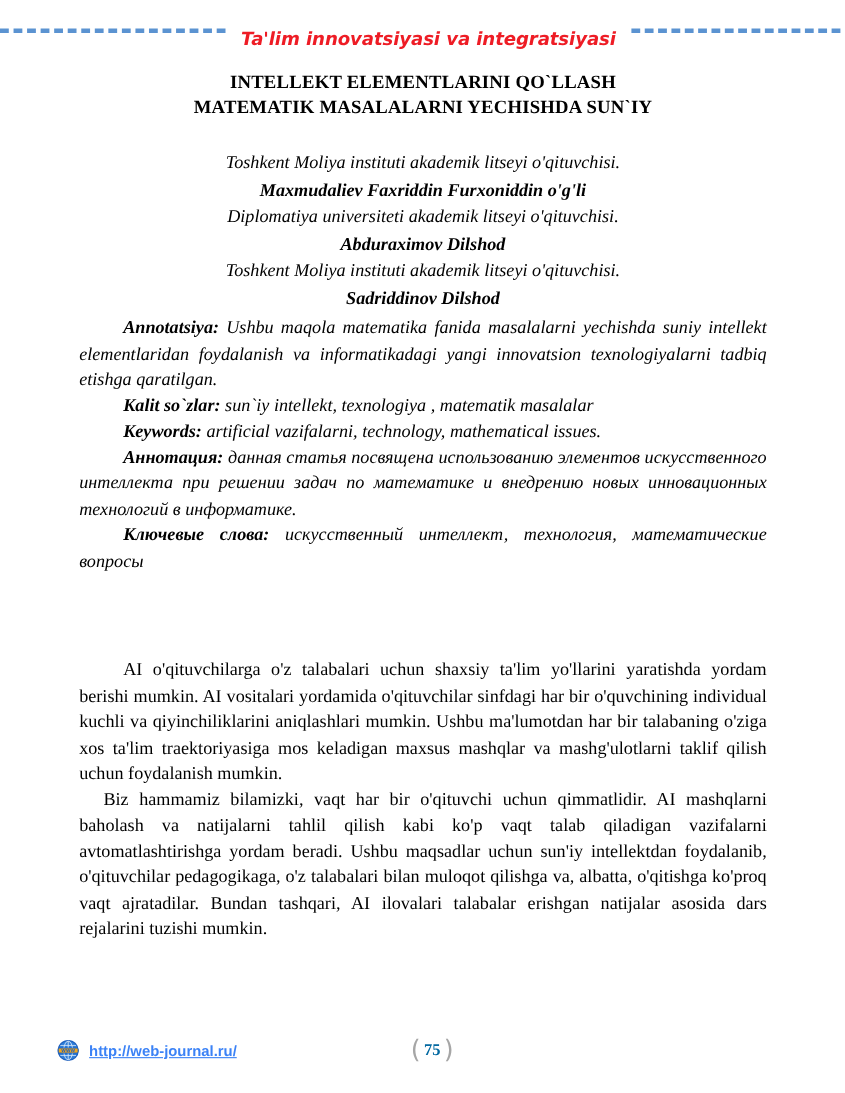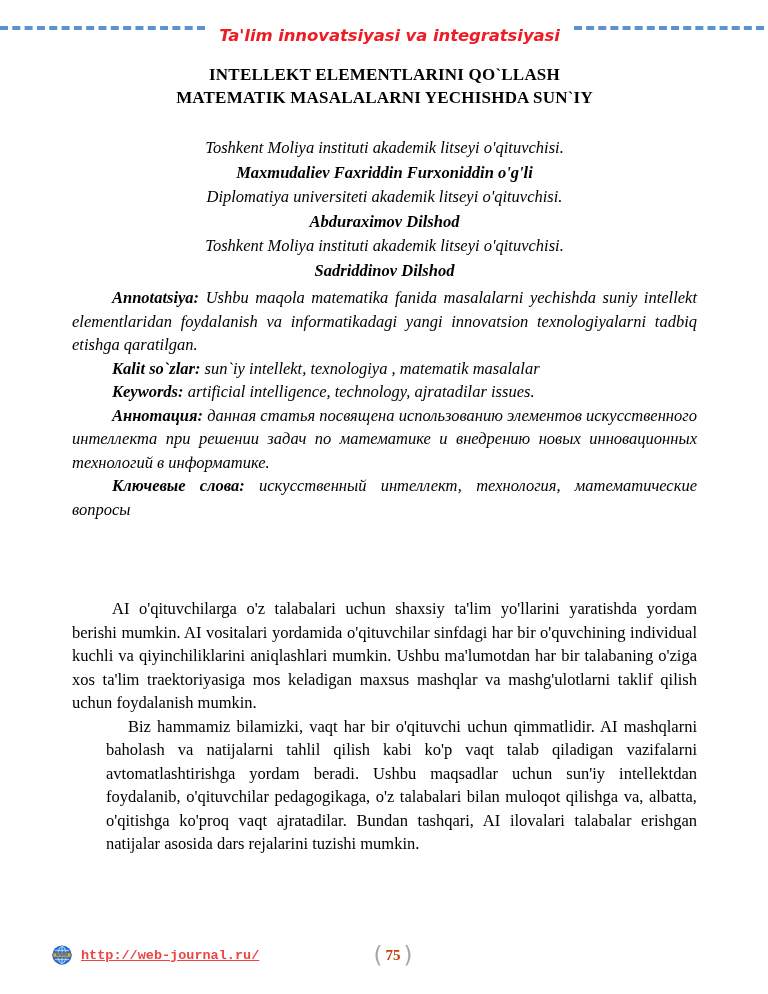--- a/index.html
+++ b/index.html
@@ -96,64 +96,64 @@
     left: 72px;
     width: 625px;
     font-size: 16.5px;
     line-height: 23.5px;
   }
   .body-text p {
     margin: 0;
     text-align: justify;
     text-indent: 40px;
   }
-  .body-text p.small-indent { text-indent: 22px; margin-left: 34px; }
+  .body-text p.small-indent { text-indent: 22px; }
 
   
   .page-footer {
     position: absolute;
     left: 0;
     top: 940px;
     width: 768px;
     height: 40px;
   }
   .footer-link {
     position: absolute;
     left: 51px;
     top: 4px;
     display: flex;
     align-items: center;
     gap: 8px;
   }
   .globe-icon { width: 22px; height: 22px; display: block; }
   .link-text {
-    font-family: Liberation Mono, monospace;
+    font-family: Liberation Sans, sans-serif;
     font-weight: bold;
     font-size: 13.5px;
-    color: #ef4444;
+    color: #3b82f6;
     text-decoration: underline;
     white-space: nowrap;
   }
   .page-number {
     position: absolute;
     left: 358px;
     top: 0px;
     width: 70px;
     text-align: center;
     font-family: "DejaVu Sans", "Liberation Sans", sans-serif;
     font-size: 23px;
     color: #a6a6a6;
     line-height: 30px;
     white-space: nowrap;
   }
   .page-number .num {
     font-family: "Liberation Serif", "DejaVu Serif", serif;
     font-weight: bold;
     font-size: 15px;
-    color: #c2410c;
+    color: #0369a1;
     position: relative;
     top: -3px;
     padding: 0 3px;
   }
   .issue-text {
     position: absolute;
     right: 68px;
     top: 7px;
     font-weight: bold;
     font-style: italic;
@@ -181,21 +181,21 @@
   <div class="aname">Maxmudaliev Faxriddin Furxoniddin o'g'li</div>
   <div class="affil">Diplomatiya universiteti  akademik litseyi o'qituvchisi.</div>
   <div class="aname">Abduraximov Dilshod</div>
   <div class="affil">Toshkent Moliya instituti akademik litseyi o'qituvchisi.</div>
   <div class="aname">Sadriddinov Dilshod</div>
 </div>
 
 <div class="abstracts">
   <p><span class="lbl">Annotatsiya:</span><span> Ushbu maqola matematika fanida masalalarni yechishda suniy intellekt elementlaridan foydalanish va informatikadagi yangi innovatsion texnologiyalarni tadbiq etishga qaratilgan.</span></p>
   <p class="kw"><span class="lbl">Kalit so`zlar:</span><span> sun`iy  intellekt, texnologiya ,  matematik masalalar</span></p>
-  <p class="kw"><span class="lbl">Keywords:</span><span> artificial intelligence, technology, ajratadilar issues.</span></p>
+  <p class="kw"><span class="lbl">Keywords:</span><span> artificial vazifalarni, technology, mathematical issues.</span></p>
   <p><span class="lbl">Аннотация:</span><span> данная статья посвящена использованию элементов искусственного интеллекта при решении задач по математике и внедрению новых инновационных технологий в информатике.</span></p>
   <p class="kw"><span class="lbl">Ключевые слова:</span><span> искусственный интеллект, технология, математические вопросы</span></p>
 </div>
 
 <div class="body-text">
   <p>AI o'qituvchilarga o'z talabalari uchun shaxsiy ta'lim yo'llarini yaratishda yordam berishi mumkin. AI vositalari yordamida o'qituvchilar sinfdagi har bir o'quvchining individual kuchli va qiyinchiliklarini aniqlashlari mumkin. Ushbu ma'lumotdan har bir talabaning o'ziga xos ta'lim traektoriyasiga mos keladigan maxsus mashqlar va mashg'ulotlarni taklif qilish uchun foydalanish mumkin.</p>
   <p class="small-indent">Biz hammamiz bilamizki, vaqt har bir o'qituvchi uchun qimmatlidir. AI mashqlarni baholash va natijalarni tahlil qilish kabi ko'p vaqt talab qiladigan vazifalarni avtomatlashtirishga yordam beradi. Ushbu maqsadlar uchun sun'iy intellektdan foydalanib, o'qituvchilar pedagogikaga, o'z talabalari bilan muloqot qilishga va, albatta, o'qitishga ko'proq vaqt ajratadilar. Bundan tashqari, AI ilovalari talabalar erishgan natijalar asosida dars rejalarini tuzishi mumkin.</p>
 </div>
 
 <div class="page-footer">

